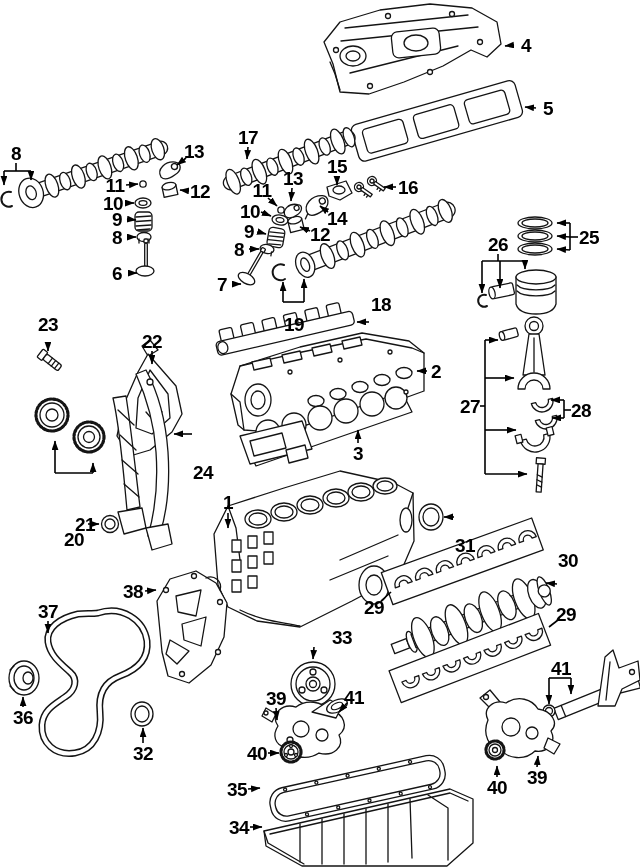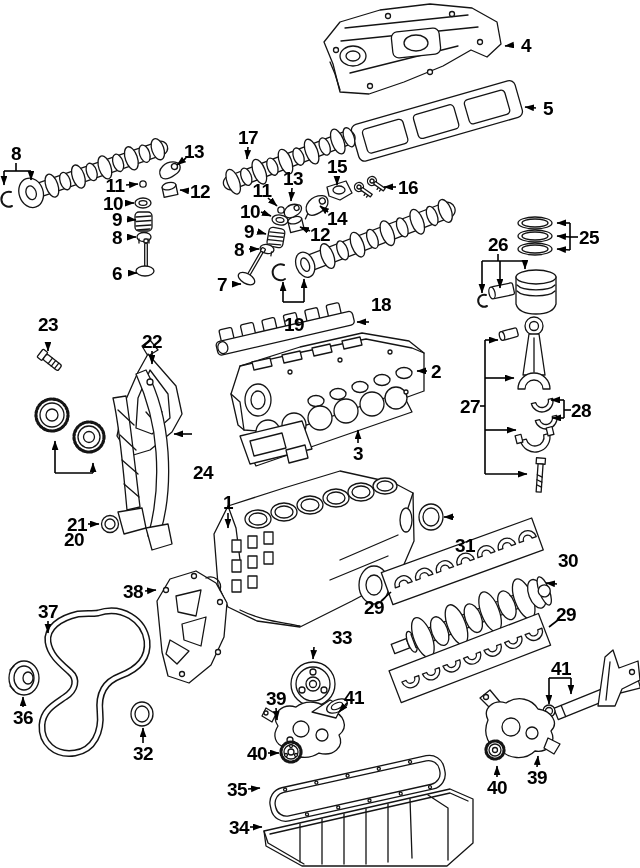--- a/index.html
+++ b/index.html
@@ -617,21 +617,21 @@
     <div class="callout" style="left: 337px; top: 166px;">15</div>
     <div class="callout" style="left: 408px; top: 187px;">16</div>
     <div class="callout" style="left: 294px; top: 312px; margin-top: 12px;">19</div>
     <div class="callout" style="left: 381px; top: 304px;">18</div>
     <div class="callout" style="left: 436px; top: 371px;">2</div>
     <div class="callout" style="left: 358px; top: 453px;">3</div>
     <div class="callout" style="left: 48px; top: 324px;">23</div>
     <div class="callout" style="left: 152px; top: 341px;">22</div>
     <div class="callout" style="left: 203px; top: 434px; margin-top: 38px;">24</div>
     <div class="callout" style="left: 74px; top: 491px; margin-top: 48px;">20</div>
-    <div class="callout" style="left: 77px; top: 524px;">21</div>
+    <div class="callout" style="left: 85px; top: 524px;">21</div>
     <div class="callout" style="left: 589px; top: 237px;">25</div>
     <div class="callout" style="left: 498px; top: 244px; text-align: right;">26</div>
     <div class="callout" style="left: 470px; top: 406px;">27</div>
     <div class="callout" style="left: 581px; top: 410px;">28</div>
     <div class="callout" style="left: 228px; top: 502px;">1</div>
     <div class="callout" style="left: 465px; top: 545px;">31</div>
     <div class="callout" style="left: 568px; top: 560px;">30</div>
     <div class="callout" style="left: 374px; top: 607px;">29</div>
     <div class="callout" style="left: 566px; top: 614px;">29</div>
     <div class="callout" style="left: 133px; top: 591px;">38</div>

